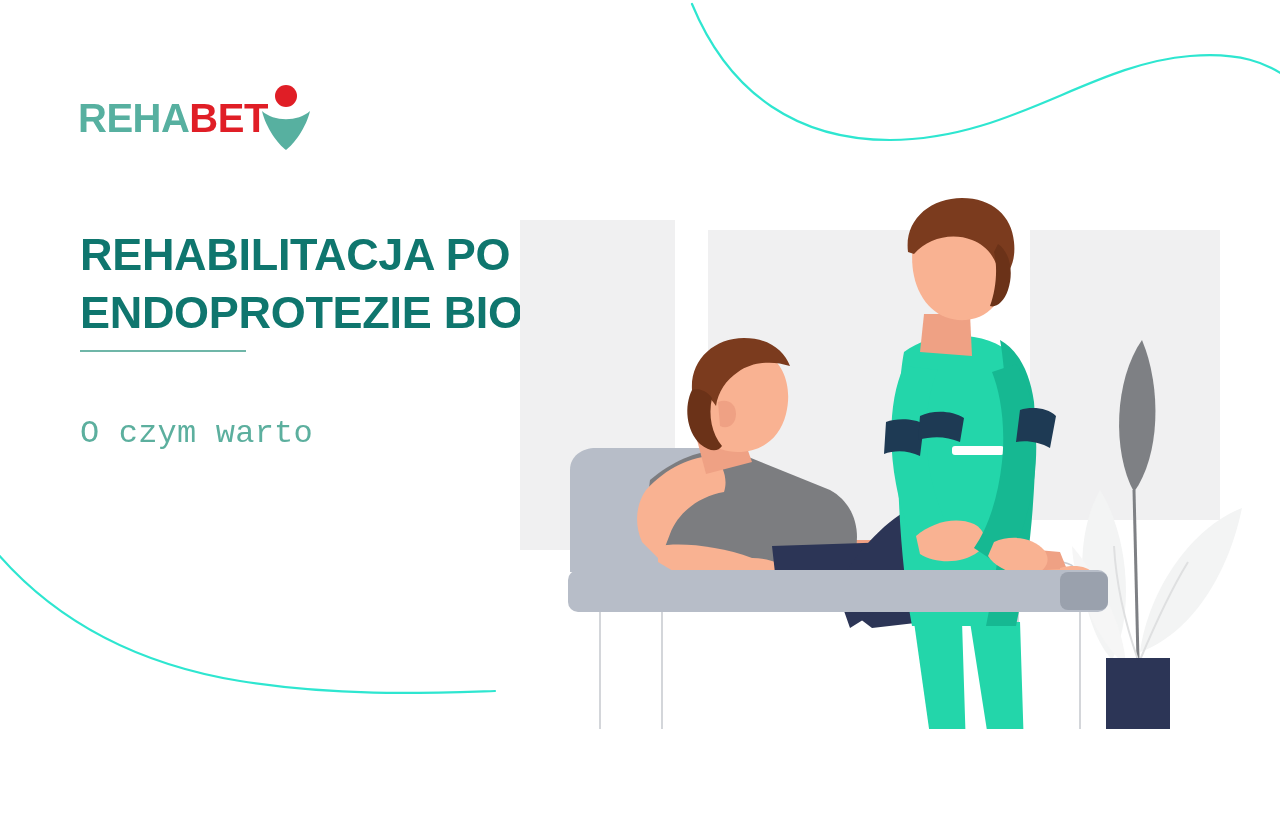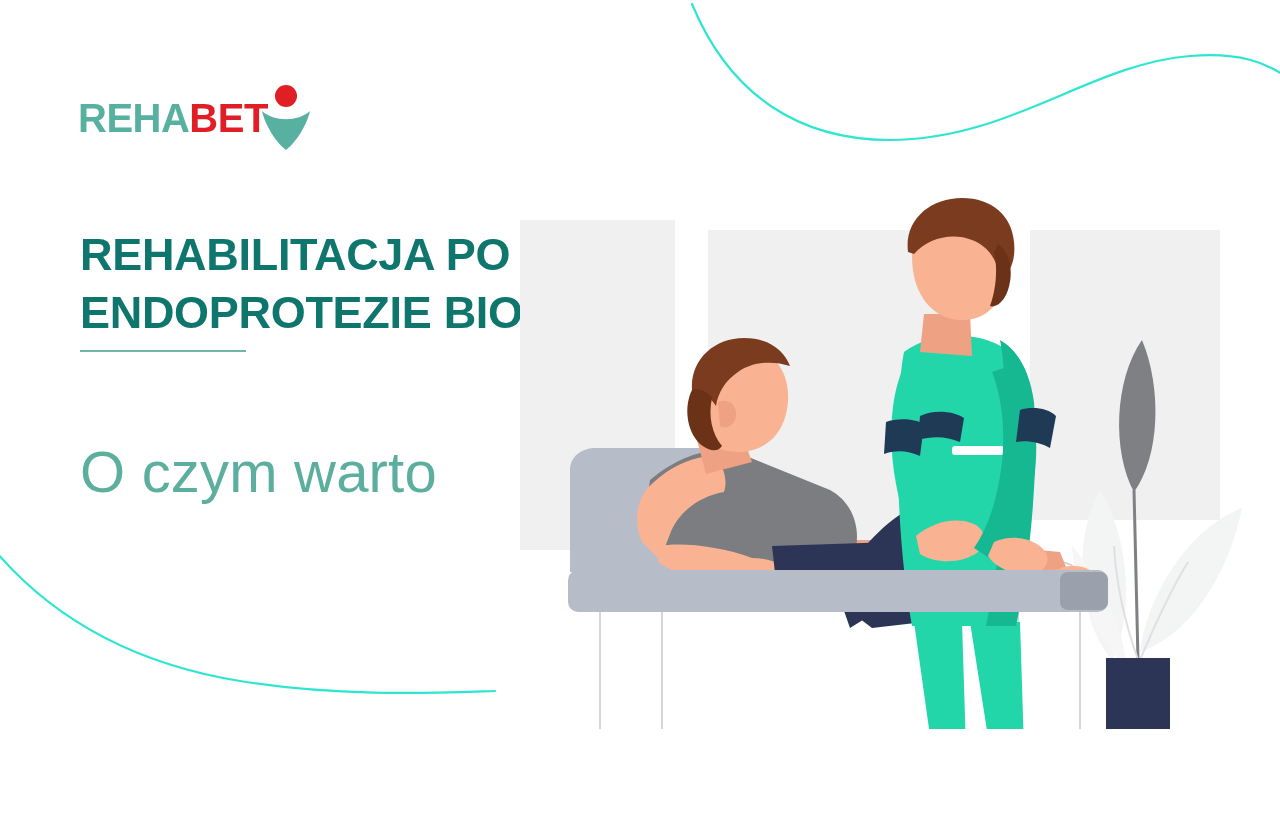--- a/index.html
+++ b/index.html
@@ -82,24 +82,25 @@
     height: 2px;
     background: #6FB6A8;
   }
 
   #subtitle {
     position: absolute;
     left: 80px;
     top: 385px;
     width: 470px;
     color: #5CAF9E;
-    font-size: 58px;
+    font-size: 32px;
     font-weight: 400;
     line-height: 1.35;
     letter-spacing: 0.2px;
+    font-family: Liberation Mono, monospace;
   }
   #subtitle .line { display: block; }
 
   
   #illustration {
     position: absolute;
     left: 500px;
     top: 190px;
     width: 780px;
     height: 629px;

